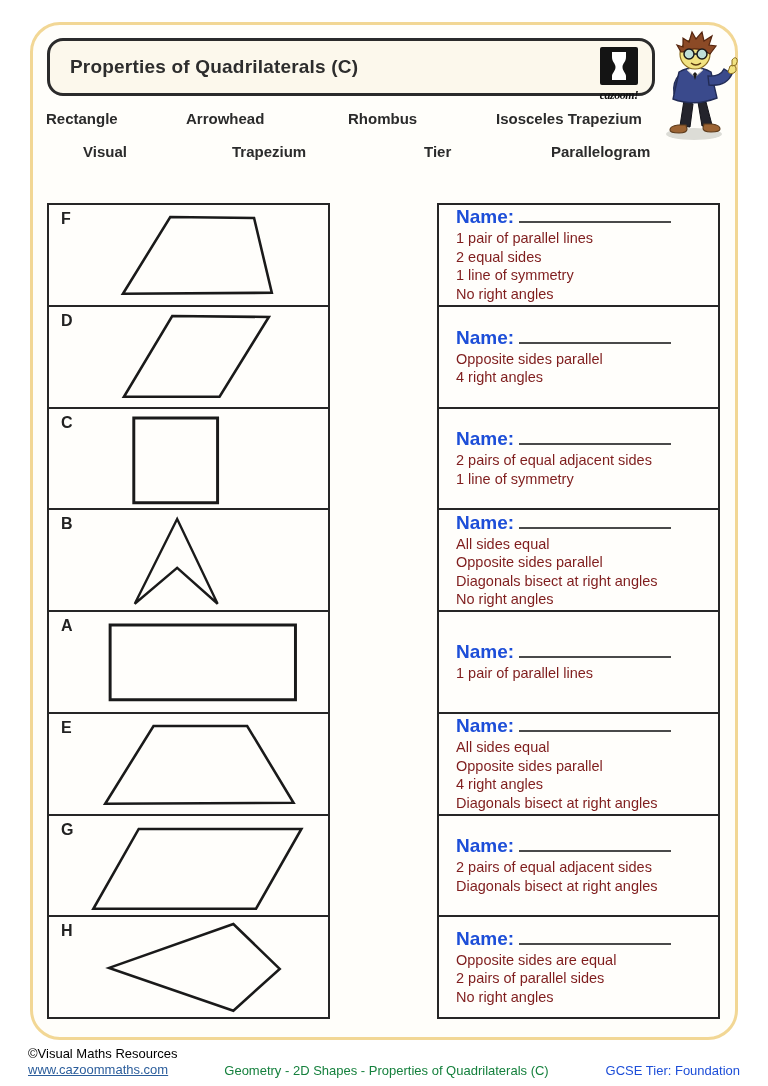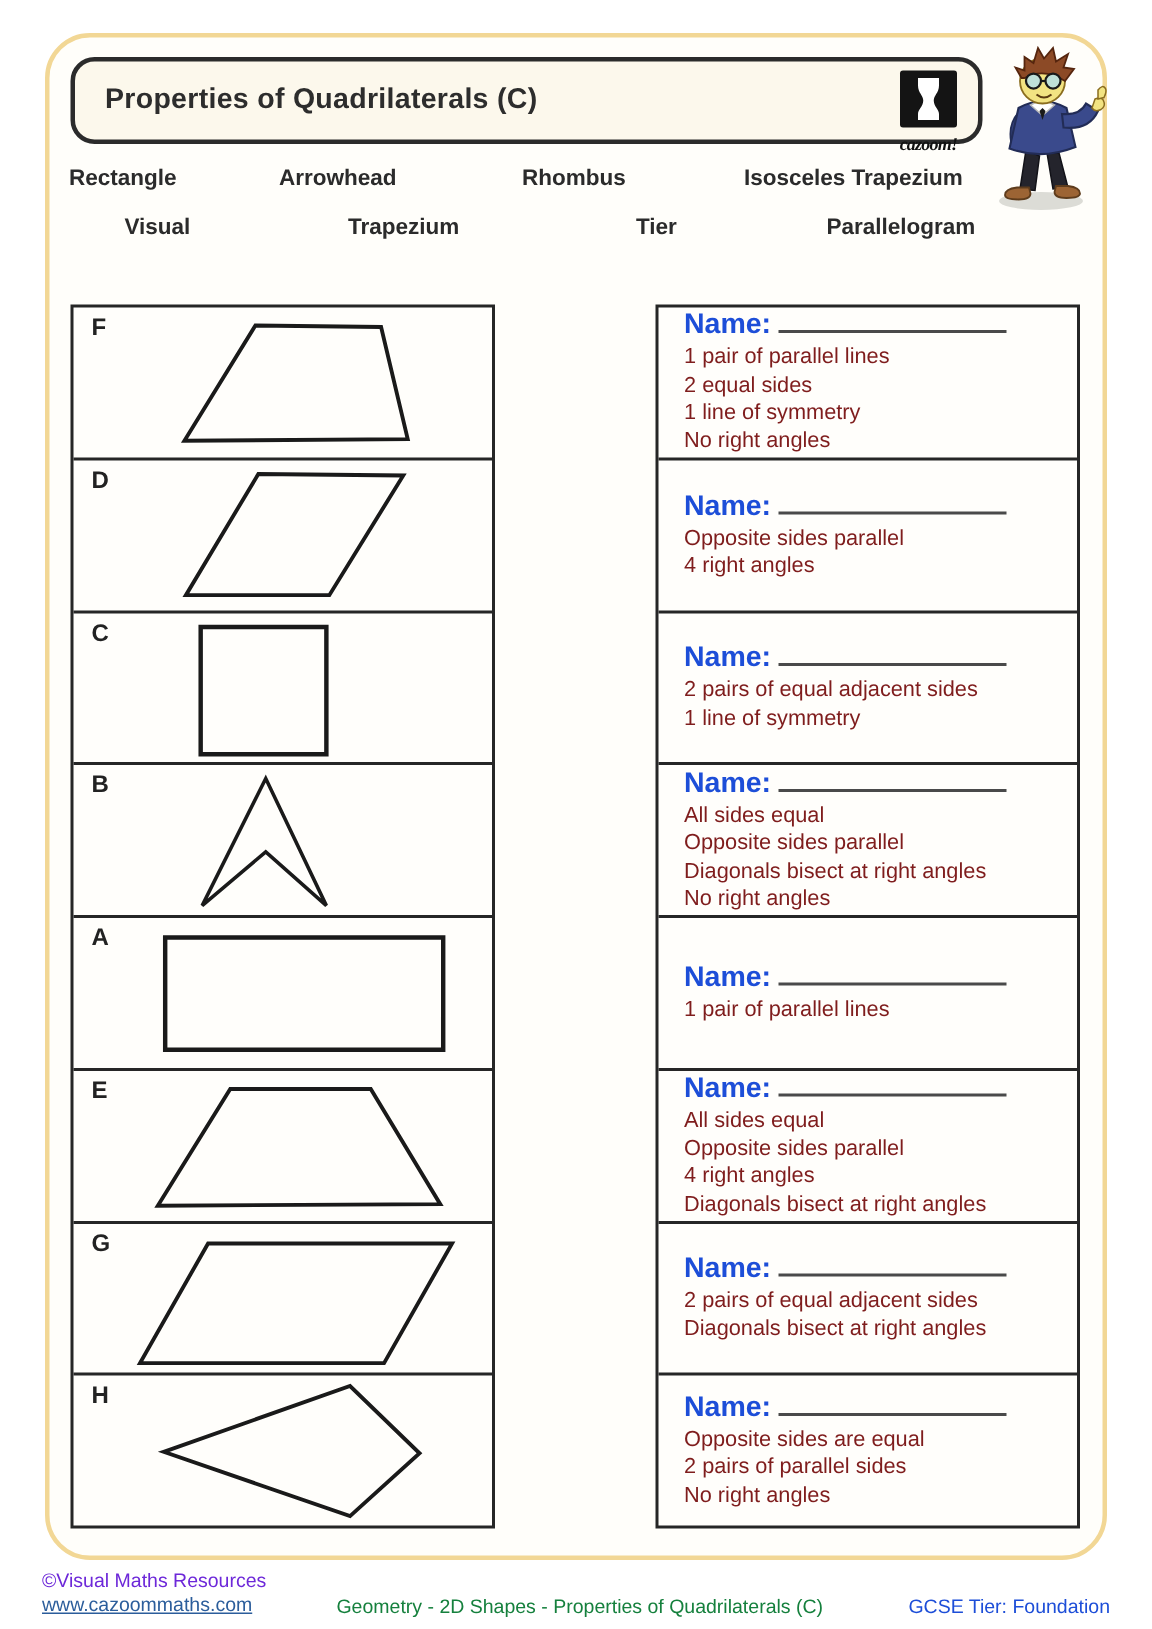--- a/index.html
+++ b/index.html
@@ -109,21 +109,21 @@
   .prop-line {
     font-size: 14.5px;
     line-height: 18.5px;
     color: #7f1d1d;
     white-space: nowrap;
   }
   .footer-copyright {
     position: absolute;
     left: 28px; top: 1046px;
     font-size: 13px;
-    color: #6d28d9;
+    color: #000000;
   }
   .footer-link {
     position: absolute;
     left: 28px; top: 1062px;
     font-size: 13px;
     color: #2b5d9b;
     text-decoration: underline;
     cursor: pointer;
   }
   .footer-center {

